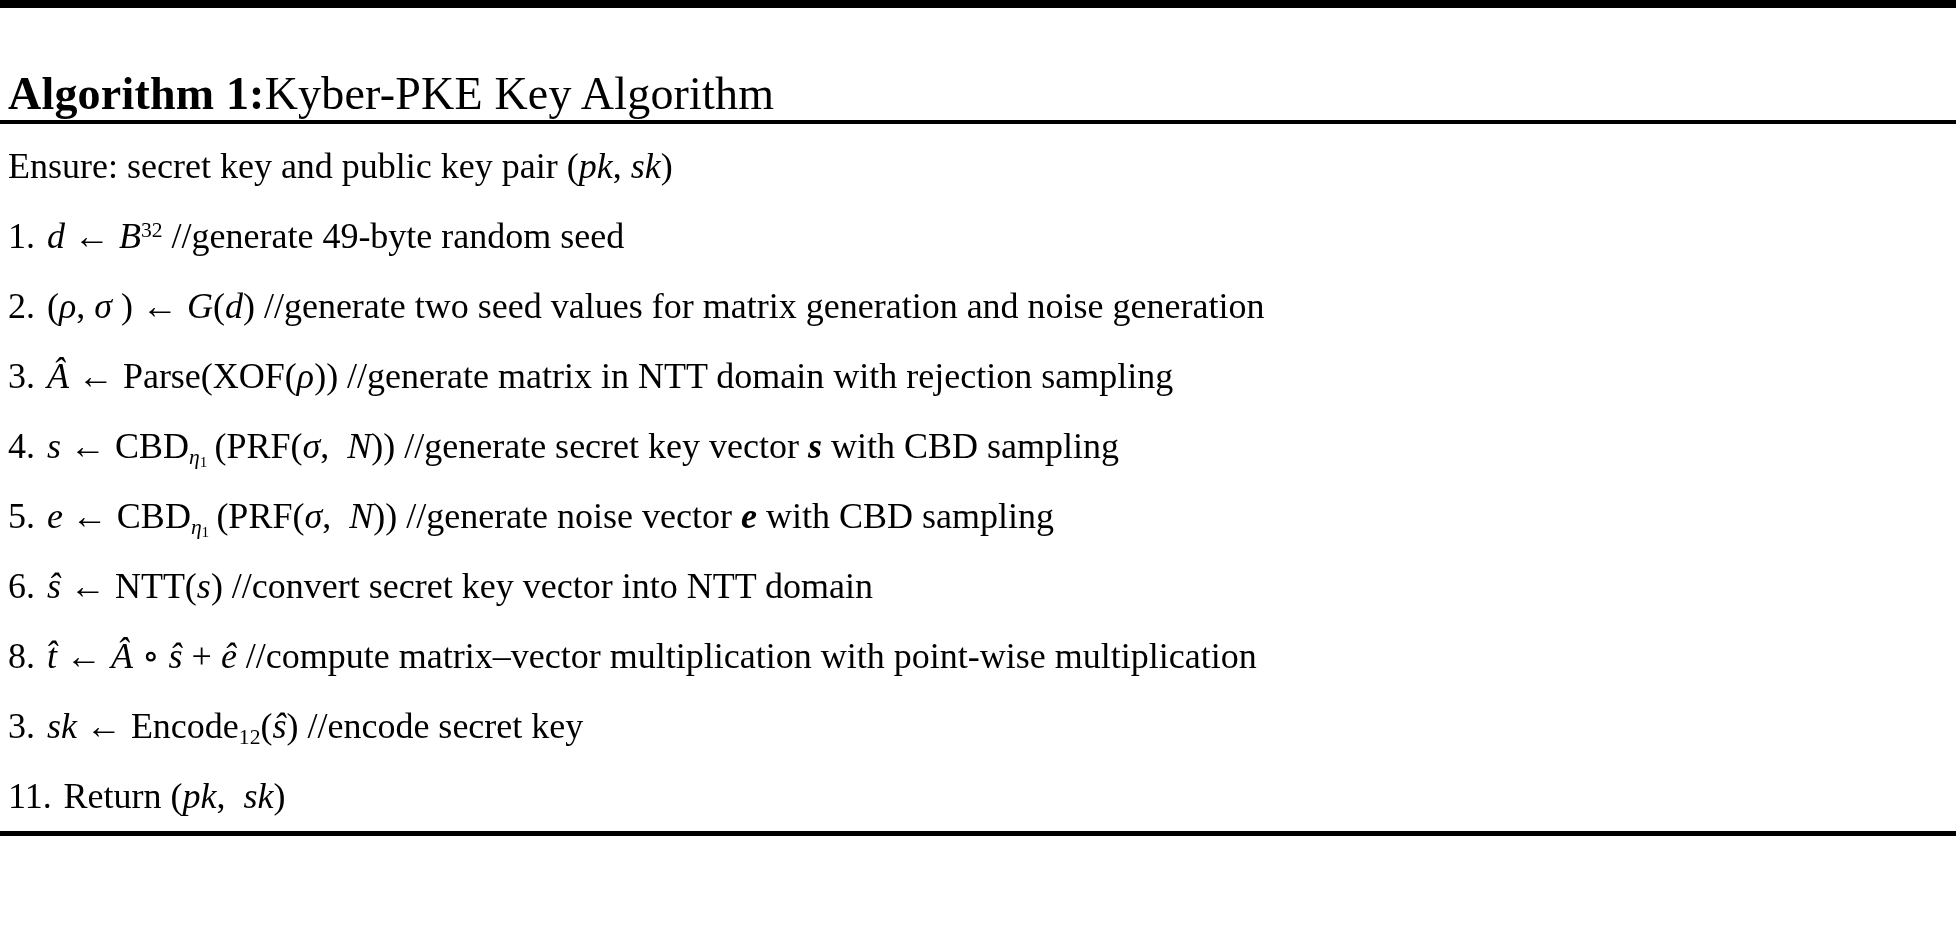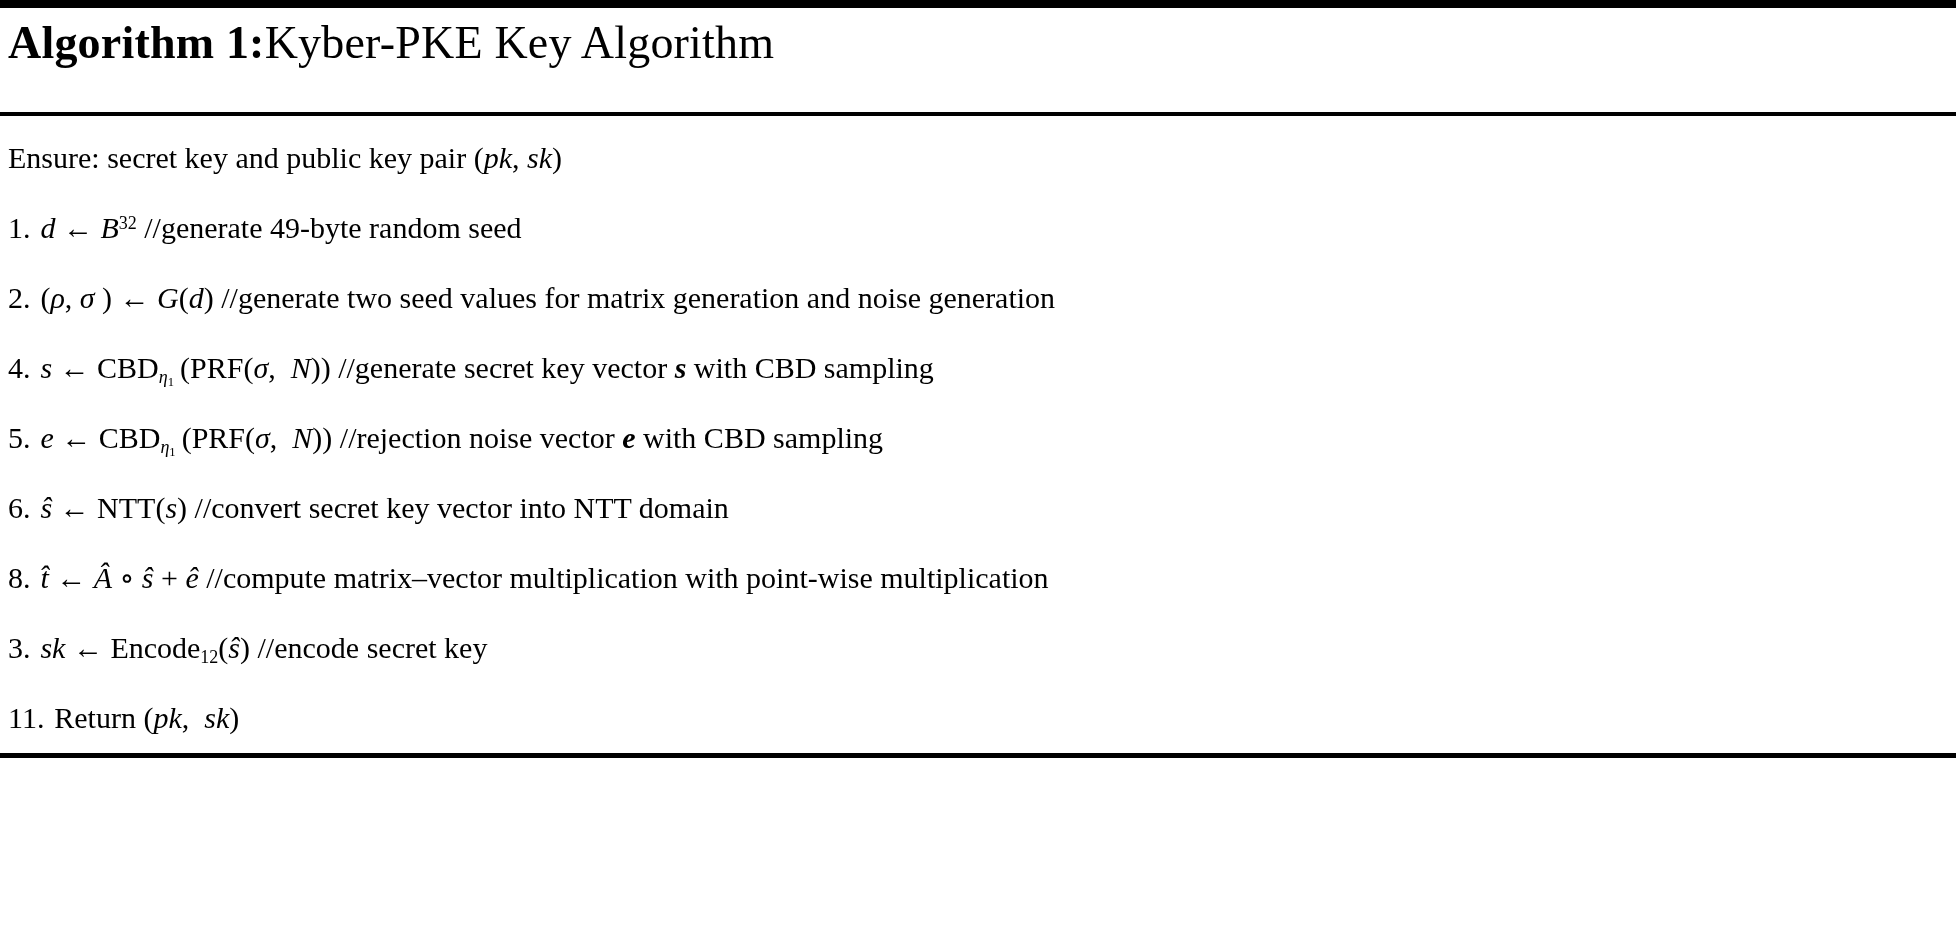--- a/index.html
+++ b/index.html
@@ -24,28 +24,28 @@
   .rule {
     width: 100%;
     background: #000000;
   }
   .rule-top { height: 8px; }
   .rule-mid { height: 4px; }
   .rule-bottom { height: 5px; }
   .title-row {
     height: 96px;
     display: flex;
-    align-items: flex-start;
-    padding: 8px 10px 0 8px;
+    align-items: flex-end;
+    padding: 16px 10px 0 8px;
     font-size: 46px;
     letter-spacing: 0.2px;
   }
   .lines {
     padding: 7px 10px 0 8px;
-    font-size: 30px;
+    font-size: 36px;
   }
   .algo-line {
     height: 70px;
     line-height: 70px;
     white-space: nowrap;
   }
   .line-number { margin-right: 0.33em; }
   .seg-b  { font-weight: 700; }
   .seg-i  { font-style: italic; }
   .seg-bi { font-style: italic; font-weight: 700; }
@@ -61,21 +61,22 @@
   <div class="rule rule-top"></div>
   <div class="title-row">
       <span class="seg-b">Algorithm 1:</span>
       <span> Kyber-PKE Key Algorithm</span>
     </div>
   <div class="rule rule-mid"></div>
   <div class="lines">
       <div class="algo-line"><span>Ensure: secret key and public key pair (</span><span class="seg-i">pk</span><span>, </span><span class="seg-i">sk</span><span>)</span></div>
       <div class="algo-line"><span class="line-number">1.</span><span class="seg-i">d</span><span> ← </span><span class="seg-i">B</span><span class="seg-sup">32</span><span> //generate 49-byte random seed</span></div>
       <div class="algo-line"><span class="line-number">2.</span><span>(</span><span class="seg-i">ρ</span><span>, </span><span class="seg-i">σ</span><span> ) ← </span><span class="seg-i">G</span><span>(</span><span class="seg-i">d</span><span>) //generate two seed values for matrix generation and noise generation</span></div>
+      <div class="algo-line"><span class="line-number">3.</span><span class="seg-i">Â</span><span> ← Parse(XOF(</span><span class="seg-i">ρ</span><span>)) //generate matrix in NTT domain with rejection sampling</span></div>
       <div class="algo-line"><span class="line-number">4.</span><span class="seg-i">s</span><span> ← CBD</span><span class="seg-subi">η</span><span class="seg-subsub">1</span><span> (PRF(</span><span class="seg-i">σ</span><span>, </span><span class="seg-i">N</span><span>)) //generate secret key vector </span><span class="seg-bi">s</span><span> with CBD sampling</span></div>
-      <div class="algo-line"><span class="line-number">5.</span><span class="seg-i">e</span><span> ← CBD</span><span class="seg-subi">η</span><span class="seg-subsub">1</span><span> (PRF(</span><span class="seg-i">σ</span><span>, </span><span class="seg-i">N</span><span>)) //rejection noise vector </span><span class="seg-bi">e</span><span> with CBD sampling</span></div>
+      <div class="algo-line"><span class="line-number">5.</span><span class="seg-i">e</span><span> ← CBD</span><span class="seg-subi">η</span><span class="seg-subsub">1</span><span> (PRF(</span><span class="seg-i">σ</span><span>, </span><span class="seg-i">N</span><span>)) //generate noise vector </span><span class="seg-bi">e</span><span> with CBD sampling</span></div>
       <div class="algo-line"><span class="line-number">6.</span><span class="seg-i">ŝ</span><span> ← NTT(</span><span class="seg-i">s</span><span>) //convert secret key vector into NTT domain</span></div>
       <div class="algo-line"><span class="line-number">8.</span><span class="seg-i">t̂</span><span> ← </span><span class="seg-i">Â</span><span> ∘ </span><span class="seg-i">ŝ</span><span> + </span><span class="seg-i">ê</span><span> //compute matrix–vector multiplication with point-wise multiplication</span></div>
       <div class="algo-line"><span class="line-number">3.</span><span class="seg-i">sk</span><span> ← Encode</span><span class="seg-sub">12</span><span>(</span><span class="seg-i">ŝ</span><span>) //encode secret key</span></div>
       <div class="algo-line"><span class="line-number">11.</span><span>Return (</span><span class="seg-i">pk</span><span>, </span><span class="seg-i">sk</span><span>)</span></div>
     </div>
   <div class="rule rule-bottom"></div>
 </div>
 
 </body></html>

